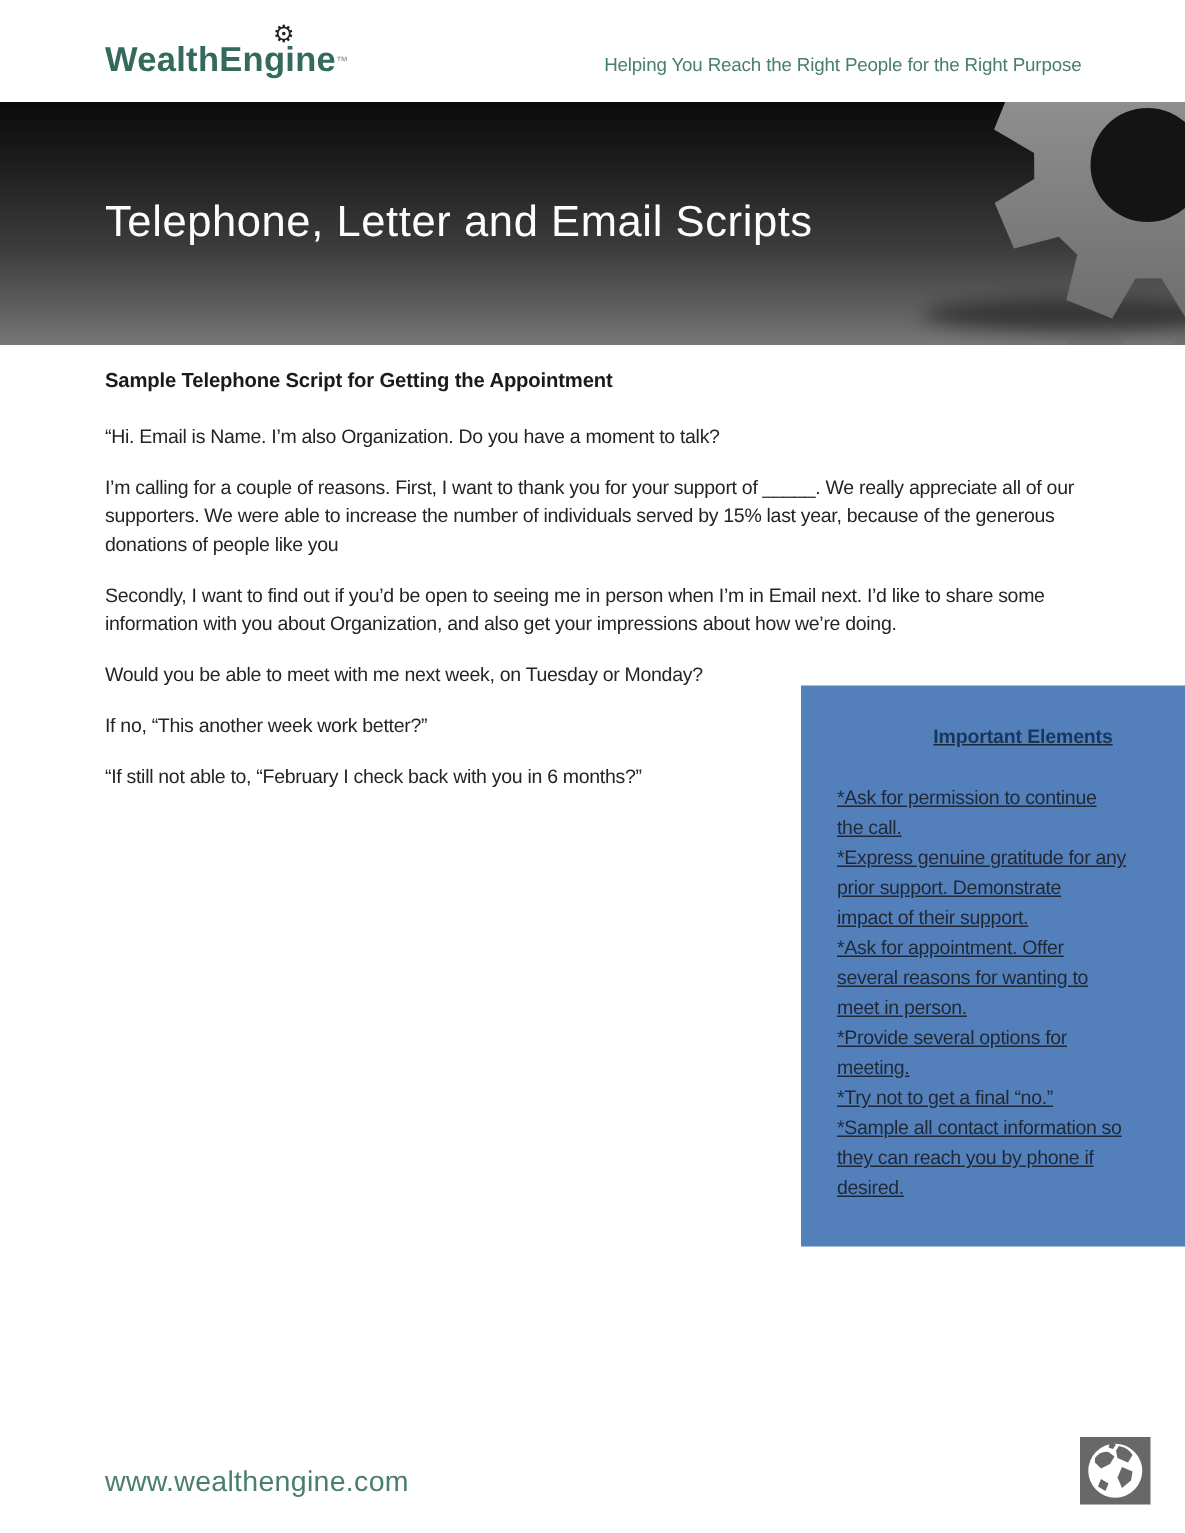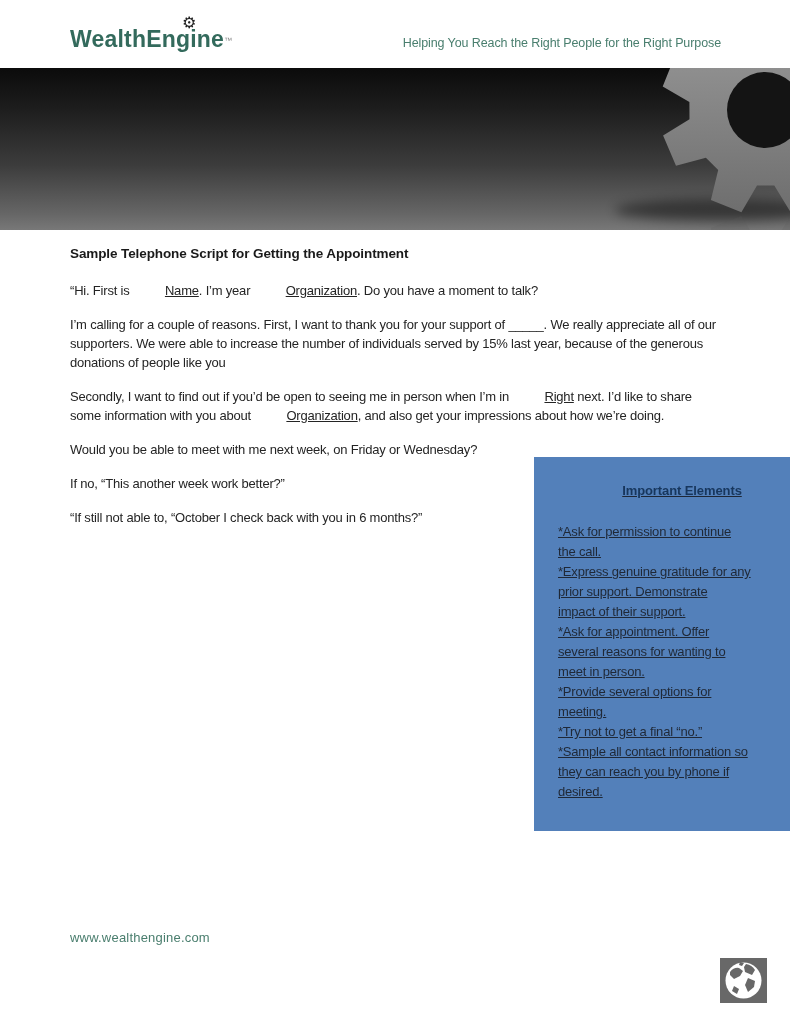--- a/index.html
+++ b/index.html
@@ -31,41 +31,41 @@
   .banner svg{position:absolute;left:0;top:0;}
   .banner-title{
     position:absolute;left:70px;top:64px;z-index:2;
     color:#fdfdfd;font-size:29px;line-height:33px;font-weight:400;letter-spacing:.4px;
   }
 
   
   .content{position:absolute;left:70px;top:246px;width:656px;color:#242424;}
   .content h2{font-size:13.5px;font-weight:700;color:#1a1a1a;margin:0 0 20px;letter-spacing:-.1px;}
   .content p{font-size:13px;line-height:19px;margin:0 0 15px;letter-spacing:-.2px;}
-  .u{text-decoration:underline;margin-left:32px;}
+  .u{}
 
   
   .callout{
     position:absolute;left:534px;top:457px;width:296px;height:374px;
     background:#5380ba;box-sizing:border-box;padding-top:26px;
     color:#1f2837;
     text-decoration:underline;
   }
   .callout-heading{
     text-align:center;font-size:13px;font-weight:700;color:#17365d;letter-spacing:-.1px;
   }
   .callout-items{
     margin-top:24px;padding:0 6px 0 24px;
     font-size:13px;line-height:20px;letter-spacing:-.2px;
   }
   .callout-item{white-space:pre-line;}
 
   
   .website{
-    position:absolute;left:70px;top:930px;font-size:13px;color:#4a7e6e;
+    position:absolute;left:70px;top:978px;font-size:19px;color:#4a7e6e;
     text-decoration:none;letter-spacing:.2px;
   }
   .globe-box{position:absolute;left:720px;top:958px;width:47px;height:45px;background:#686868;}
 </style>
 </head>
 <body>
 
 <div class="page">
 
   <div class="header">
@@ -88,35 +88,36 @@
         </filter>
       </defs>
       <ellipse cx="720" cy="142" rx="105" ry="11" fill="#000" opacity="0.45" filter="url(#blurF)"></ellipse>
       <g fill="url(#gearGrad)">
         <polygon id="gear-shape" points="840.6,50 867.3,65.6 855,96.1 824.1,88.8 812.8,101.1 820.7,131 790.4,143.9 774.3,117.5 757,117.6 741.4,144.3 710.9,132 718.2,101.9 705.9,89.8 676,97.7 663.1,67.4 689.5,51.3 689.4,34 662.7,18.4 675,-12.1 705.1,-4.8 717.2,-17.1 709.3,-47 739.6,-59.9 755.7,-33.5 773,-33.6 788.6,-60.3 819.1,-48 811.8,-17.9 824.1,-5.8 854,-13.7 866.9,16.6 840.5,32.7"></polygon>
       </g>
       <use href="#gear-shape" fill="#5a5a5a" opacity="0.18" transform="translate(0,292) scale(1,-1)"></use>
       <circle cx="765" cy="42" r="38" fill="#141414"></circle>
     </svg>
     <div class="banner-title">
+      <div>Telephone, Letter and Email Scripts</div>
     </div>
   </div>
 
   <div class="content">
     <h2>Sample Telephone Script for Getting the Appointment</h2>
 
-    <p><span>“Hi. First is </span><span class="u">Name</span><span>. I’m year </span><span class="u">Organization</span><span>. Do you have a moment to talk?</span></p>
+    <p><span>“Hi. Email is </span><span class="u">Name</span><span>. I’m also </span><span class="u">Organization</span><span>. Do you have a moment to talk?</span></p>
 
     <p>I’m calling for a couple of reasons. First, I want to thank you for your support of _____. We really appreciate all of our supporters. We were able to increase the number of individuals served by 15% last year, because of the generous donations of people like you</p>
 
-    <p><span>Secondly, I want to find out if you’d be open to seeing me in person when I’m in </span><span class="u">Right</span><span> next. I’d like to share some information with you about </span><span class="u">Organization</span><span>, and also get your impressions about how we’re doing.</span></p>
+    <p><span>Secondly, I want to find out if you’d be open to seeing me in person when I’m in </span><span class="u">Email</span><span> next. I’d like to share some information with you about </span><span class="u">Organization</span><span>, and also get your impressions about how we’re doing.</span></p>
 
-    <p>Would you be able to meet with me next week, on Friday or Wednesday?</p>
+    <p>Would you be able to meet with me next week, on Tuesday or Monday?</p>
     <p>If no, “This another week work better?”</p>
-    <p>“If still not able to, “October I check back with you in 6 months?”</p>
+    <p>“If still not able to, “February I check back with you in 6 months?”</p>
   </div>
 
   <div class="callout">
     <div class="callout-heading">Important Elements</div>
     <div class="callout-items">
       <div class="callout-item">*Ask for permission to continue
 the call.</div>
       <div class="callout-item">*Express genuine gratitude for any
 prior support. Demonstrate
 impact of their support.</div>

